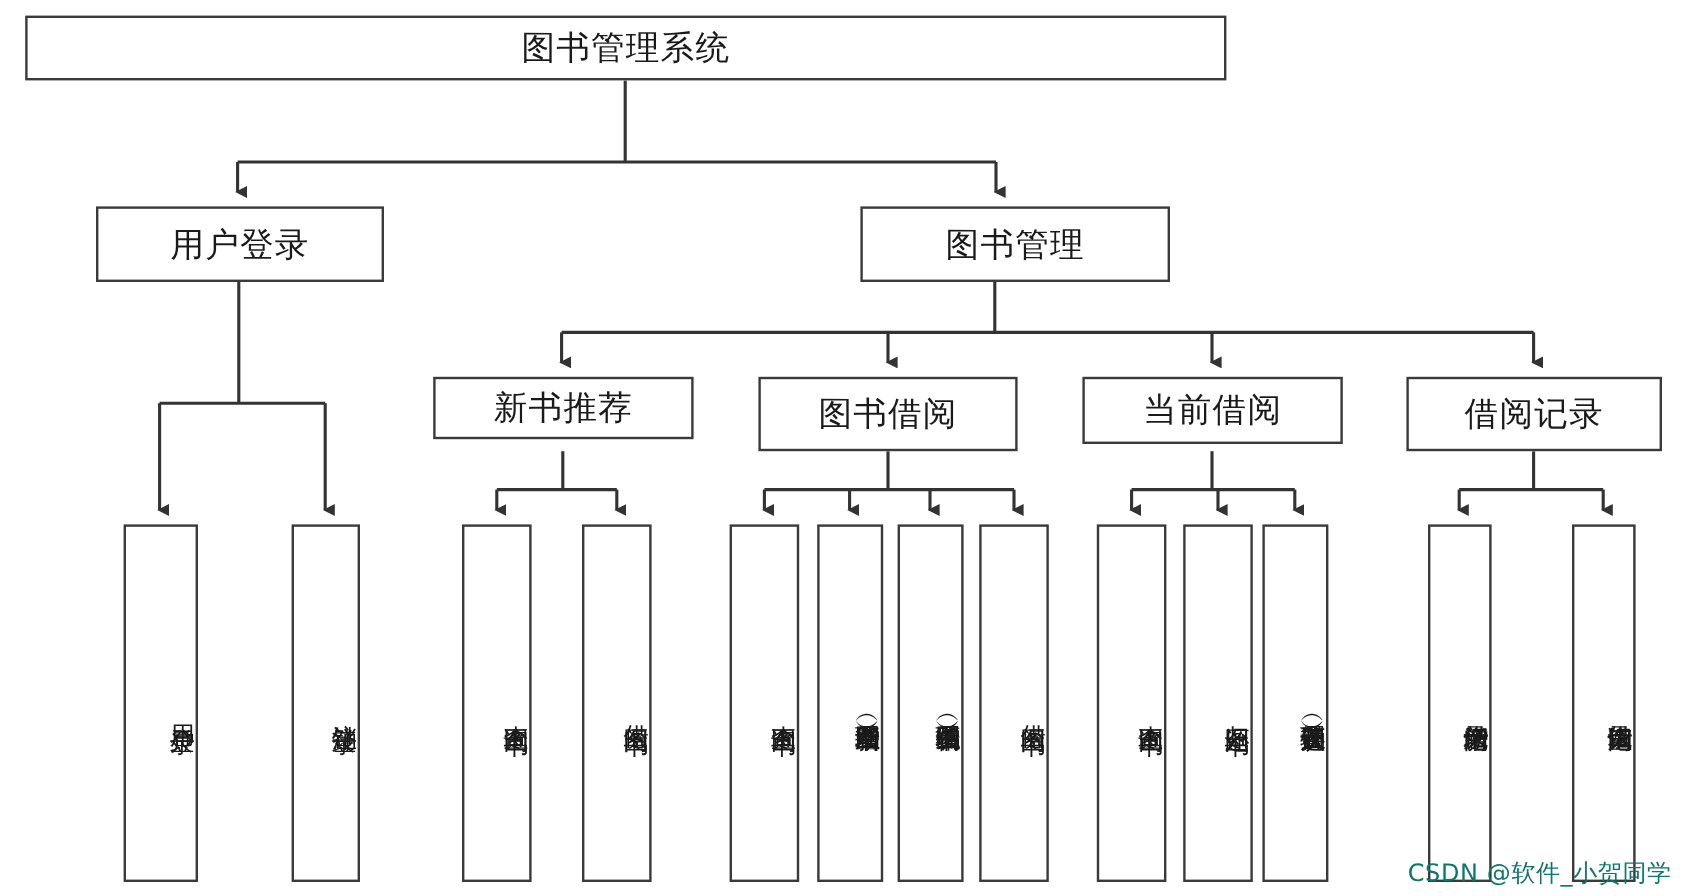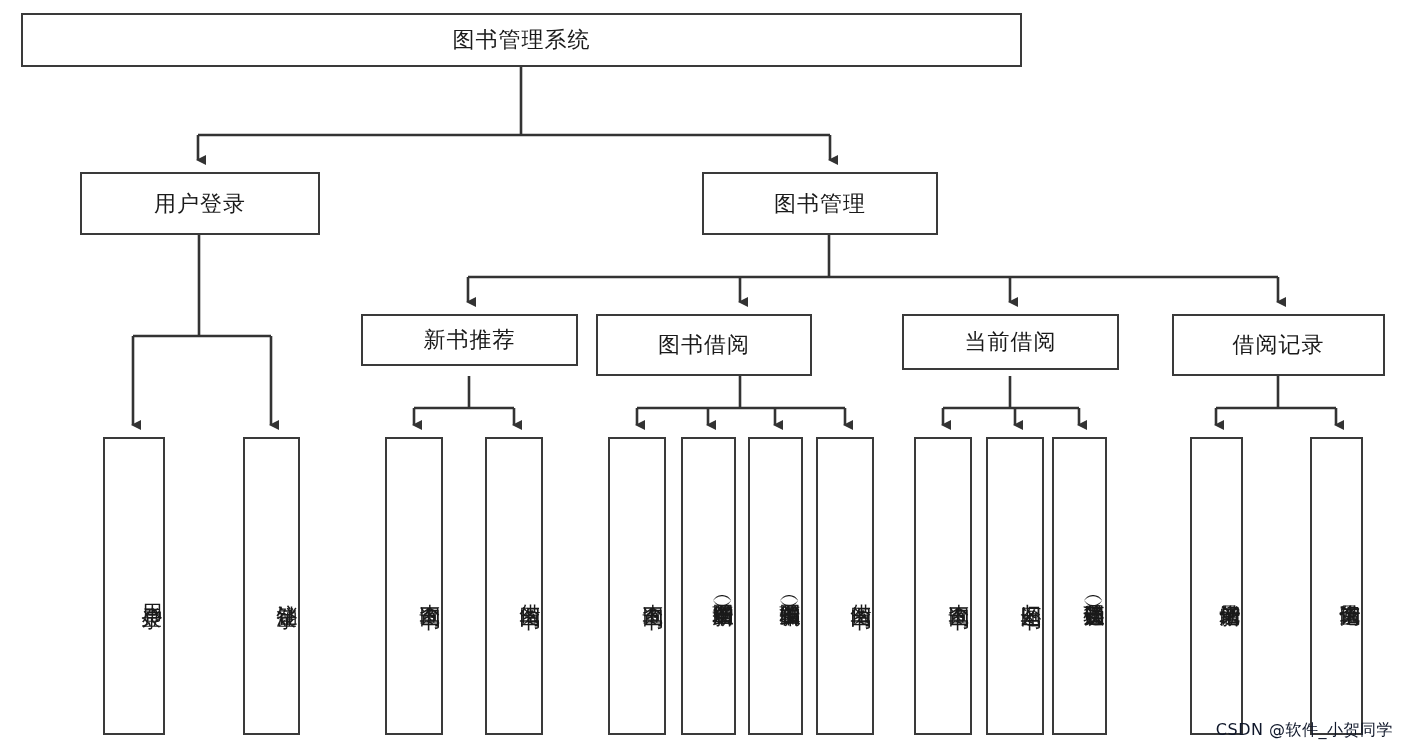--- a/index.html
+++ b/index.html
@@ -28,21 +28,21 @@
     position: absolute;
     box-sizing: border-box;
     border: 2px solid #3a3a3a;
     background: #ffffff;
     display: flex;
     align-items: center;
     justify-content: center;
     color: #1a1a1a;
   }
   .node-box.horizontal {
-    font-size: 22px;
+    font-size: 28px;
     letter-spacing: 1px;
   }
   .node-box.vertical {
     writing-mode: vertical-rl;
     text-orientation: upright;
     font-size: 21px;
     letter-spacing: 2px;
     align-items: flex-start;
     justify-content: center;
     padding-top: 10px;
@@ -52,22 +52,22 @@
     padding-top: 4px;
     letter-spacing: 0px;
   }
   .node-label {
     white-space: nowrap;
   }
   #watermark {
     position: absolute;
     right: 12px;
     bottom: 6px;
-    font-size: 16px;
-    color: #0f172a;
+    font-size: 20px;
+    color: #0f766e;
     letter-spacing: 0.5px;
     user-select: none;
     white-space: nowrap;
     text-align: center;
   }
 </style>
 </head>
 <body>
 
 <div id="diagram-root">
@@ -137,28 +137,28 @@
     </g>
   </svg>
 
   <div class="node-box horizontal" id="node-root" style="left: 21px; top: 13px; width: 1001px; height: 54px;">
     <span class="node-label">图书管理系统</span>
   </div>
 
   <div class="node-box horizontal" id="node-l2-0" style="left: 80px; top: 172px; width: 240px; height: 63px;">
     <span class="node-label">用户登录</span>
   </div>
-  <div class="node-box horizontal" id="node-l2-1" style="left: 702px; top: 172px; width: 236px; height: 63px;">
+  <div class="node-box horizontal" id="node-l2-1" style="left: 717px; top: 172px; width: 258px; height: 63px;">
     <span class="node-label">图书管理</span>
   </div>
 
   <div class="node-box horizontal" id="node-l3-0" style="left: 361px; top: 314px; width: 217px; height: 52px;">
     <span class="node-label">新书推荐</span>
   </div>
-  <div class="node-box horizontal" id="node-l3-1" style="left: 596px; top: 314px; width: 216px; height: 62px;">
+  <div class="node-box horizontal" id="node-l3-1" style="left: 632px; top: 314px; width: 216px; height: 62px;">
     <span class="node-label">图书借阅</span>
   </div>
   <div class="node-box horizontal" id="node-l3-2" style="left: 902px; top: 314px; width: 217px; height: 56px;">
     <span class="node-label">当前借阅</span>
   </div>
   <div class="node-box horizontal" id="node-l3-3" style="left: 1172px; top: 314px; width: 213px; height: 62px;">
     <span class="node-label">借阅记录</span>
   </div>
 
   <div class="node-box vertical" id="leaf-0" style="left: 103px; top: 437px; width: 62px; height: 298px;">

